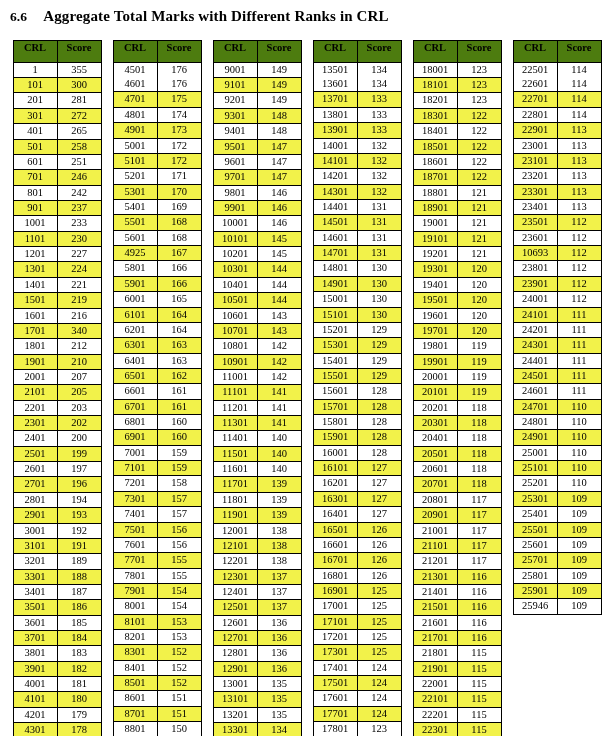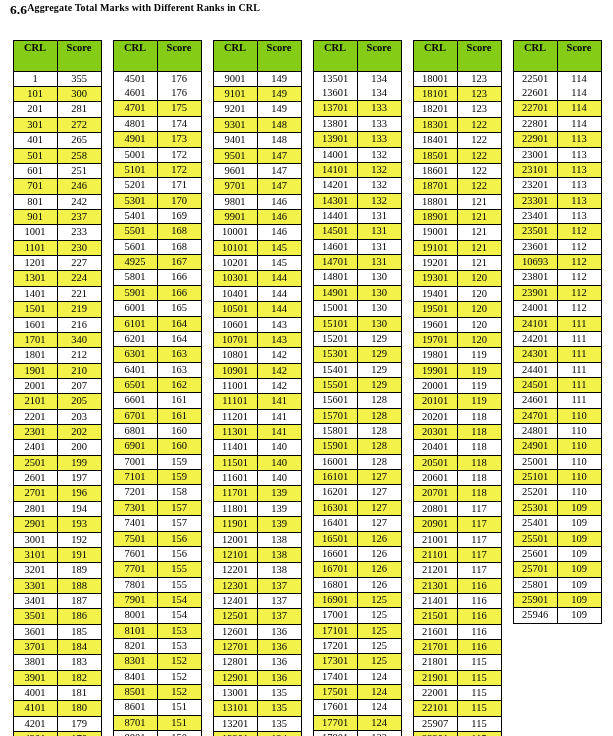--- a/index.html
+++ b/index.html
@@ -20,33 +20,34 @@
     position: relative;
     width: 613px;
     height: 736px;
     background: #ffffff;
   }
 
   
   .heading {
     position: absolute;
     left: 10px;
-    top: 2px;
+    top: 8px;
     display: flex;
-    align-items: flex-start;
+    align-items: center;
     white-space: nowrap;
   }
   .heading-num {
     font-weight: bold;
     font-size: 13.5px;
     letter-spacing: 0.1px;
   }
   .heading-title {
     font-weight: bold;
-    font-size: 10px;
+    font-size: 15px;
+    margin-left: 16px;
     letter-spacing: 0.15px;
   }
 
   
   .tables-area {
     position: absolute;
     left: 8px;
     top: 40px;
     width: 600px;
     display: flex;
@@ -63,26 +64,26 @@
 
   table.rank-table {
     border-collapse: collapse;
     width: 88px;
     margin: 0 auto;
     table-layout: fixed;
     border: 1.1px solid #000000;
   }
 
   table.rank-table th {
-    background: #84cc16;
+    background: #4d7c0f;
     color: #000000;
     font-weight: bold;
     font-size: 10.5px;
     text-align: center;
-    padding: 1px 1px 17px 1px;
+    padding: 1px 1px 8px 1px;
     border: 1.1px solid #000000;
     line-height: 1.12;
     font-family: "Liberation Serif", "DejaVu Serif", serif;
   }
 
   table.rank-table td {
     font-size: 10.5px;
     text-align: center;
     padding: 0px 1px 0.5px 1px;
     border-left: 1.1px solid #000000;
@@ -1080,21 +1081,21 @@
             </tr>
             <tr class="row-plain">
               <td>22001</td>
               <td>115</td>
             </tr>
             <tr class="row-hl">
               <td>22101</td>
               <td>115</td>
             </tr>
             <tr class="row-plain">
-              <td>25907</td>
+              <td>22201</td>
               <td>115</td>
             </tr>
             <tr class="row-hl">
               <td>22301</td>
               <td>115</td>
             </tr>
             <tr class="row-plain">
               <td>22401</td>
               <td>114</td>
             </tr>

